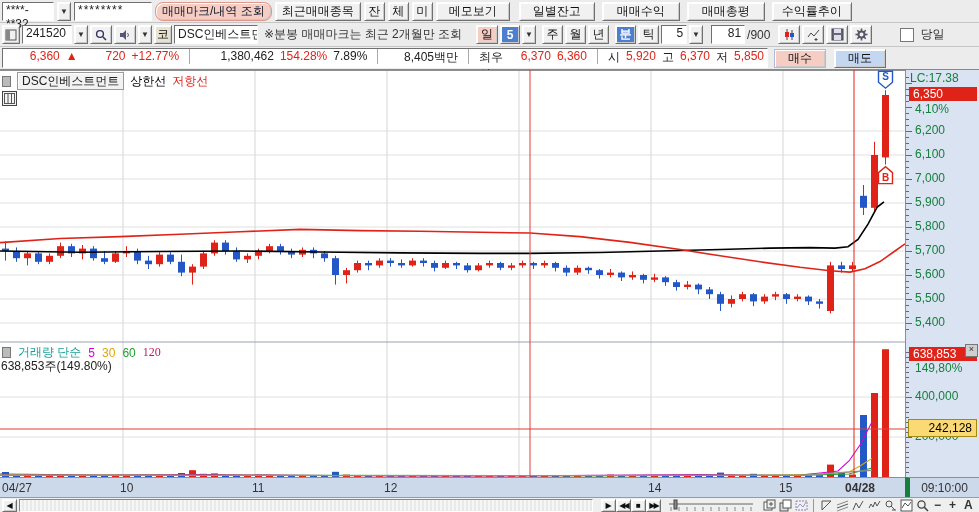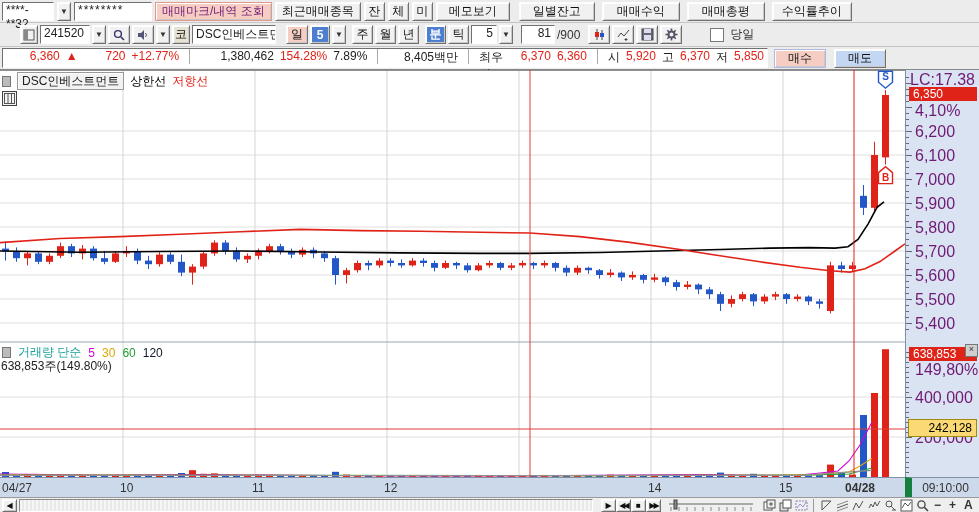--- a/index.html
+++ b/index.html
@@ -17,27 +17,27 @@
   .red{color:#e02318;}
   .sep{width:1px;height:15px;background:#aaa;margin:0 4px;}
   .ddarrow{width:14px;padding:0;font-size:8px;color:#333;}
   .ck{width:12px;height:12px;background:#fff;border:1px solid #777;display:inline-block;}
   
   #price-pane{position:absolute;left:0;top:70px;width:905px;height:272px;background:#fff;}
   #vol-pane{position:absolute;left:0;top:342px;width:905px;height:135px;background:#fff;}
   #chart-svg{position:absolute;left:0;top:70px;z-index:5;pointer-events:none;}
   #axis-panel{position:absolute;left:905px;top:70px;width:74px;height:407px;background:#d9e3f1;
       border-left:1px solid #8090a8;box-sizing:border-box;z-index:6;}
-  .axlab{position:absolute;left:9px;color:#701a75;font-size:16px;}
+  .axlab{position:absolute;left:9px;color:#15803d;font-size:12px;}
   .tick{position:absolute;left:0;height:1px;background:#667;}
   #time-axis{position:absolute;left:0;top:477px;width:905px;height:20px;background:#ccd9ea;
       border-top:1px solid #8090a8;box-sizing:border-box;z-index:6;}
   .tlab{position:absolute;top:3px;color:#333;}
   #corner-time{position:absolute;left:905px;top:477px;width:74px;height:20px;background:#ccd9ea;
-      border-top:1px solid #8090a8;border-left:7px solid #15803d;box-sizing:border-box;z-index:7;
+      border-top:1px solid #8090a8;border-left:5px solid #15803d;box-sizing:border-box;z-index:7;
       display:flex;align-items:center;justify-content:center;color:#333;}
   .ylbl{position:absolute;background:#fbda75;border:1px solid #a08a10;color:#000;z-index:8;
       display:flex;align-items:center;justify-content:center;}
   .redlbl{position:absolute;left:3px;width:68px;height:14px;background:#e02318;color:#fff;
       display:flex;align-items:center;padding-left:4px;box-sizing:border-box;z-index:7;}
   #legend{position:absolute;left:2px;top:72px;z-index:9;display:flex;align-items:center;gap:6px;}
   #legend .tab{background:#f2f2f2;border:1px solid #999;box-shadow:inset 1px 1px 0 #fff;padding:0 4px;height:16px;display:flex;align-items:center;}
   #vol-legend{position:absolute;left:2px;top:344px;z-index:9;display:flex;gap:7px;align-items:center;}
   #vol-cur{position:absolute;left:1px;top:358px;z-index:9;color:#222;}
   #bottom-bar{position:absolute;left:0;top:497px;width:979px;height:15px;background:#efefef;
@@ -52,33 +52,33 @@
 <div id="app">
 
   <div class="row" style="top:0;height:23px;gap:3px;padding-left:2px;border-bottom:1px solid #c5c5c5;box-sizing:border-box;">
     <span class="fld" style="width:52px;">
         <span>****-**32</span>
       </span>
     <span class="b3 ddarrow">▼</span>
     <span class="fld" style="width:78px;letter-spacing:1px;">
         <span>********</span>
       </span>
-    <span class="b3 salmon" style="border-color:#e0988c;color:#701a75;">매매마크/내역 조회</span>
+    <span class="b3 salmon" style="border-color:#e0988c;color:#0f172a;border-radius:8px;">매매마크/내역 조회</span>
     <span class="b3">최근매매종목</span>
     <span class="b3" style="width:21px;padding:0;">잔</span>
     <span class="b3" style="width:21px;padding:0;">체</span>
     <span class="b3" style="width:21px;padding:0;">미</span>
     <span class="b3" style="width:74px;">메모보기</span>
     <span class="b3" style="width:76px;margin-left:6px;">일별잔고</span>
     <span class="b3" style="width:78px;margin-left:4px;">매매수익</span>
     <span class="b3" style="width:78px;margin-left:4px;">매매총평</span>
     <span class="b3" style="width:80px;margin-left:4px;">수익률추이</span>
   </div>
 
-  <div class="row" style="top:23px;height:24px;gap:2px;padding-left:20px;border-bottom:1px solid #c5c5c5;box-sizing:border-box;">
+  <div class="row" style="top:23px;height:24px;gap:2px;padding-left:2px;border-bottom:1px solid #c5c5c5;box-sizing:border-box;">
     <span class="b3" style="width:18px;padding:0;">
       <svg class="ic" width="12" height="12" viewBox="0 0 12 12">
           <rect x="1" y="1" width="10" height="10" fill="none" stroke="#555"></rect>
           <rect x="1" y="1" width="4" height="10" fill="#888"></rect>
         </svg>
       </span>
     <span class="fld" style="width:50px;">
         <span>241520</span>
       </span>
     <span class="b3 ddarrow">▼</span>
@@ -92,20 +92,21 @@
       <svg class="ic" width="12" height="12" viewBox="0 0 12 12">
           <polygon points="1,4 4,4 7,1 7,11 4,8 1,8" fill="#557"></polygon>
           <path d="M8.5 4 q2 2 0 4" stroke="#557" fill="none"></path>
         </svg>
       </span>
     <span class="b3 ddarrow">▼</span>
     <span class="b3" style="width:18px;padding:0;background:#e7e3d2;">코</span>
     <span class="fld" style="width:84px;overflow:hidden;">
         <span style="white-space:nowrap;">DSC인베스트먼</span>
       </span>
+    <span style="margin:0 4px;color:#333;white-space:nowrap;">※분봉 매매마크는 최근 2개월만 조회</span>
     <span class="b3 salmon" style="width:22px;padding:0;margin-left:8px;">일</span>
     <span class="b3 bluebtn" style="width:20px;padding:0;">5</span>
     <span class="b3 ddarrow">▼</span>
     <span class="b3" style="width:21px;padding:0;margin-left:4px;">주</span>
     <span class="b3" style="width:21px;padding:0;">월</span>
     <span class="b3" style="width:21px;padding:0;">년</span>
     <span class="b3 bluebtn" style="width:21px;padding:0;margin-left:4px;">분</span>
     <span class="b3" style="width:21px;padding:0;">틱</span>
     <span class="fld" style="width:26px;justify-content:flex-end;">
         <span>5</span>
@@ -492,21 +493,21 @@
         <line x1="9.5" y1="2.5" x2="9.5" y2="12.5" stroke="#555"></line>
       </svg>
   </div>
 
   <div id="vol-legend">
     <span style="width:7px;height:9px;background:#bbb;border:1px solid #777;"></span>
     <span style="color:#18a098;">거래량 단순</span>
     <span style="color:#d400d4;">5</span>
     <span style="color:#dca800;">30</span>
     <span style="color:#1e9e30;">60</span>
-    <span style="color:#0f172a;">120</span>
+    <span style="color:#be185d;font-family:Liberation Serif, serif;">120</span>
   </div>
   <div id="vol-cur">638,853주(149.80%)</div>
 
   <div id="axis-panel">
     <div class="axlab red" style="top:1px;left:4px;">LC:17.38</div>
     <div class="redlbl" style="top:17px;">
         <span>6,350</span>
       </div>
     <div class="axlab red" style="top:32px;">4,10%</div>
     <div class="redlbl" style="top:277px;">

